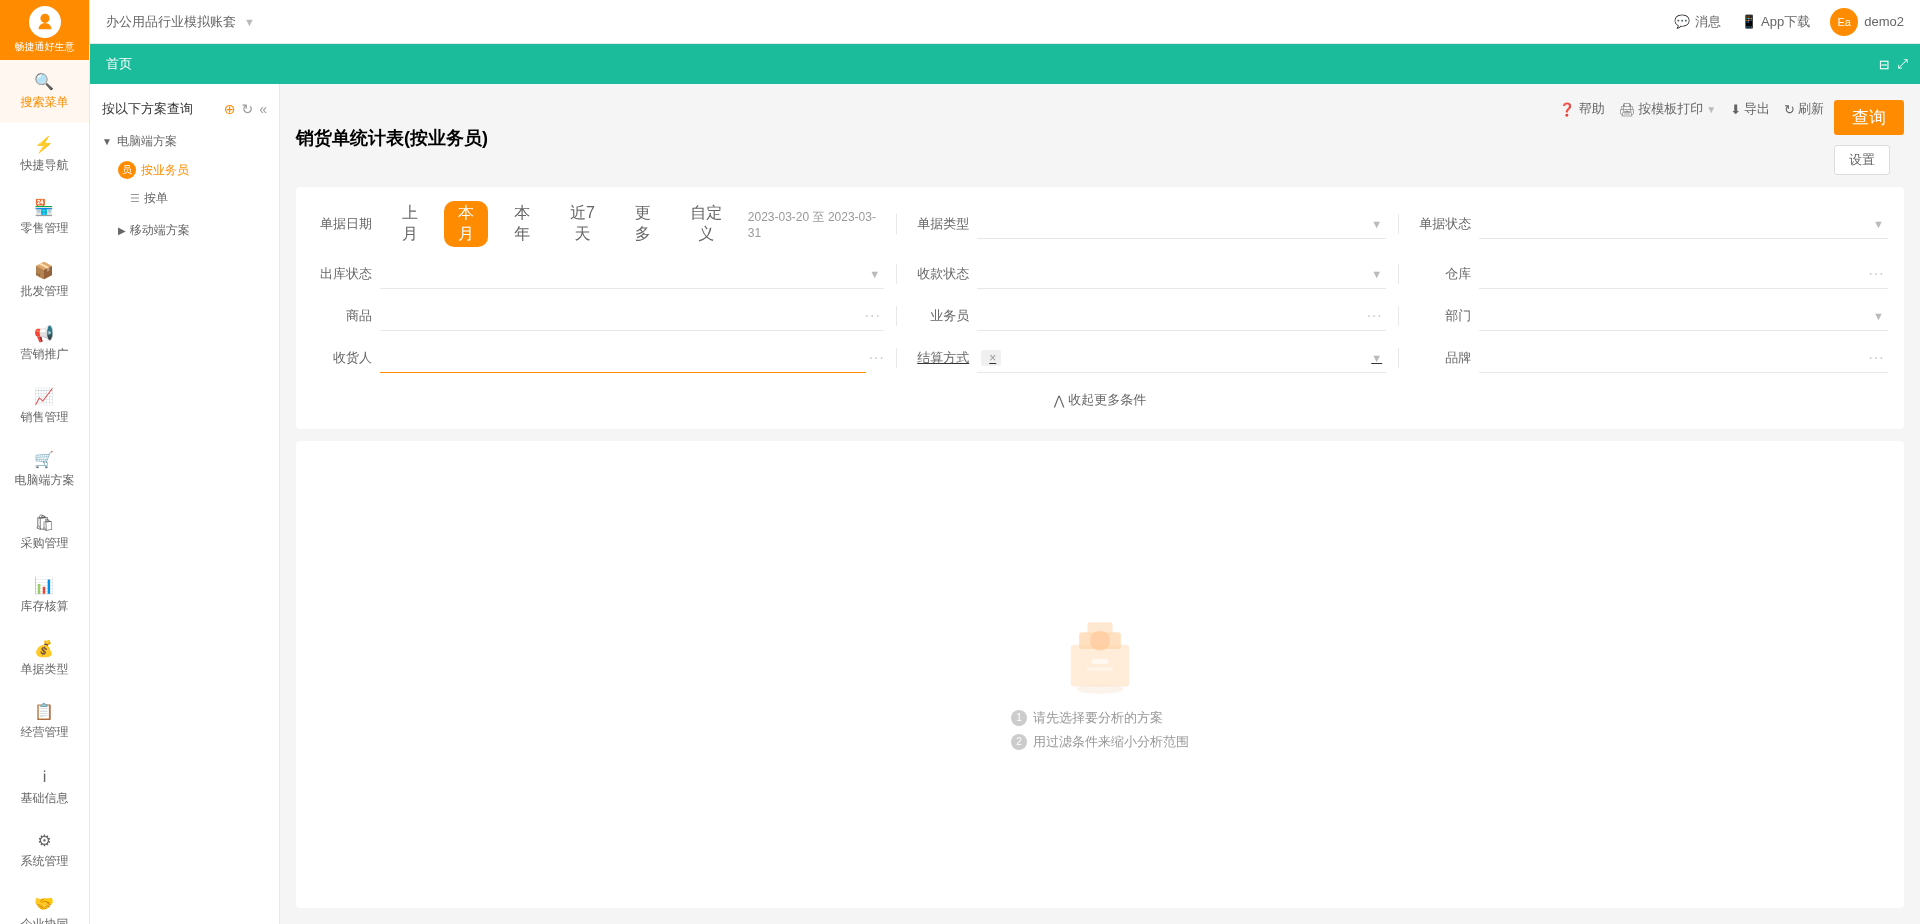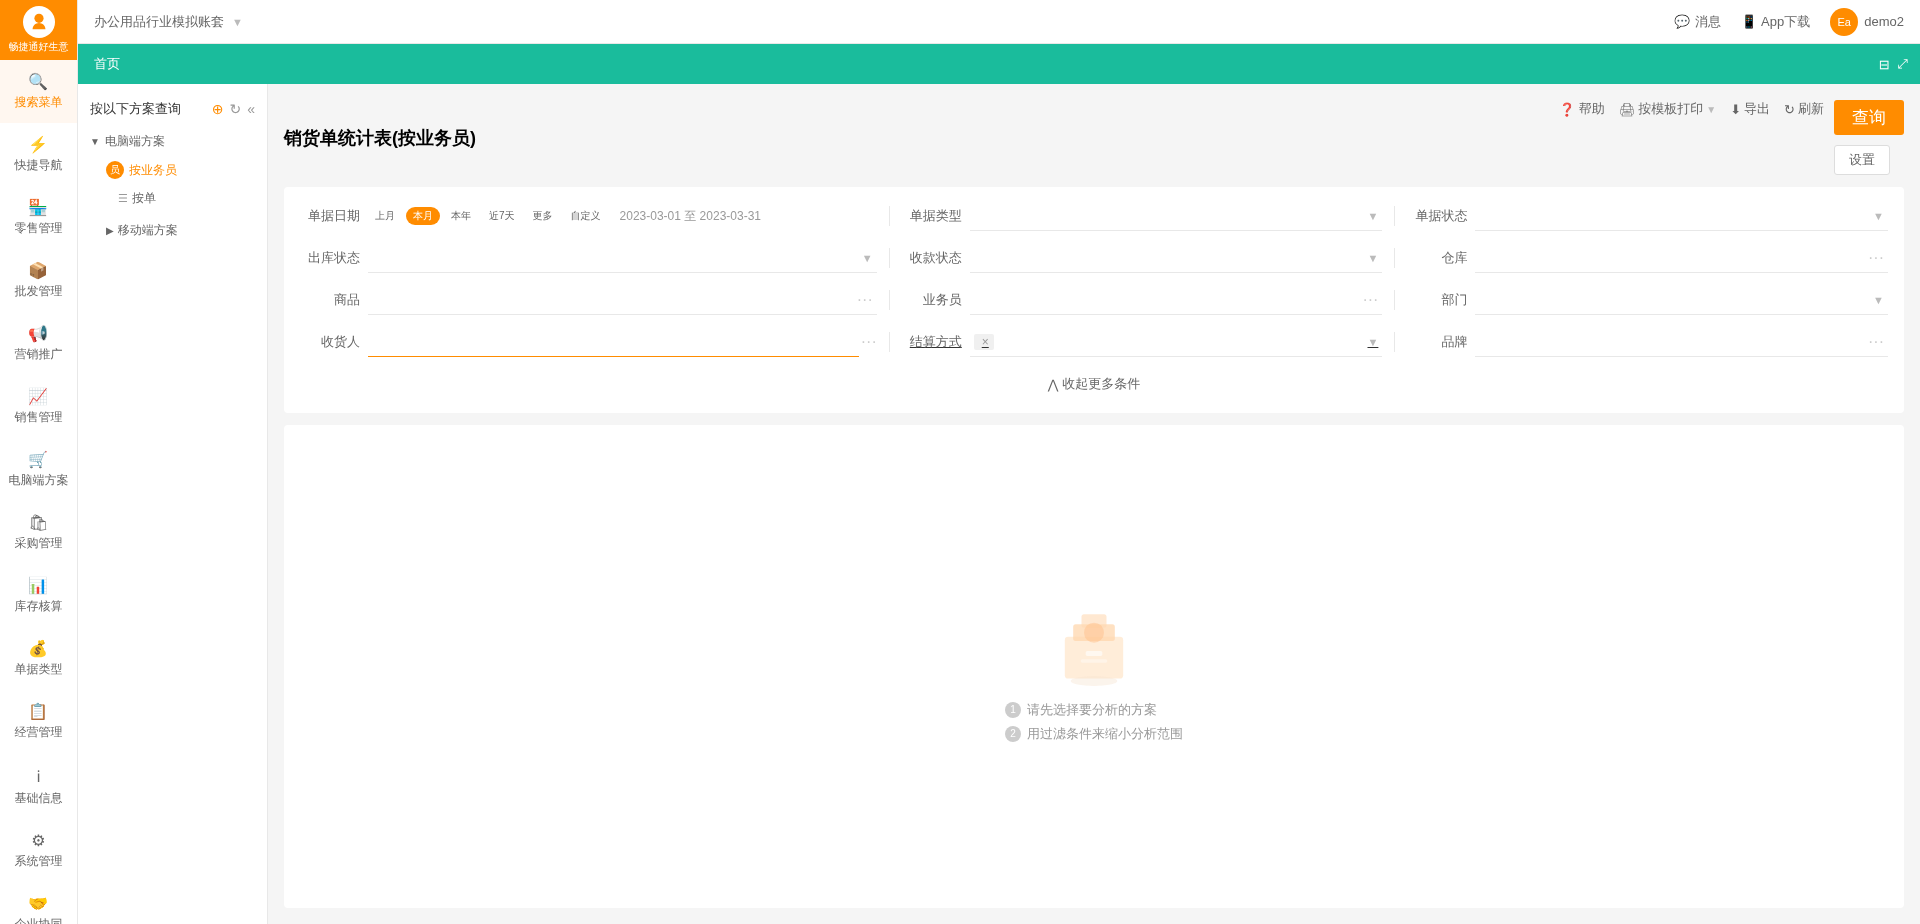--- a/index.html
+++ b/index.html
@@ -1,19 +1,19 @@
 <!DOCTYPE html>
 <html><head>
   <meta charset="utf-8">
   <style>
     * { box-sizing: border-box; margin: 0; padding: 0; }
     body { font-family: 'Microsoft YaHei', Arial, sans-serif; font-size: 13px; background: #f5f5f5; color: #333; display: flex; height: 924px; overflow: hidden; }
 
     
-    .sidebar { width: 78px; background: #fff; display: flex; flex-direction: column; align-items: center; border-right: 1px solid #e8e8e8; height: 100%; overflow-y: auto; }
+    .sidebar { width: 90px; background: #fff; display: flex; flex-direction: column; align-items: center; border-right: 1px solid #e8e8e8; height: 100%; overflow-y: auto; }
     .sidebar-logo { width: 90px; height: 60px; background: #ff8c00; display: flex; flex-direction: column; align-items: center; justify-content: center; color: white; font-size: 11px; flex-shrink: 0; }
     .sidebar-logo .logo-icon { width: 32px; height: 32px; background: white; border-radius: 50%; display: flex; align-items: center; justify-content: center; margin-bottom: 2px; }
     .sidebar-logo .logo-icon svg { width: 22px; height: 22px; }
     .sidebar-label-text { font-size: 10px; color: white; }
     .sidebar-nav-item { width: 90px; padding: 12px 5px; display: flex; flex-direction: column; align-items: center; cursor: pointer; color: #666; font-size: 12px; border-bottom: none; }
     .sidebar-nav-item .nav-icon { font-size: 16px; margin-bottom: 3px; }
     .sidebar-search { background: #fff7f0; color: #ff8c00; }
 
     
     .main { flex: 1; display: flex; flex-direction: column; height: 100%; overflow: hidden; }
@@ -65,21 +65,21 @@
     .filter-row { display: flex; align-items: center; margin-bottom: 12px; gap: 0; }
     .filter-row:last-child { margin-bottom: 0; }
     .filter-item { display: flex; align-items: center; flex: 1; min-width: 0; }
     .filter-label { color: #666; font-size: 13px; width: 68px; flex-shrink: 0; text-align: right; padding-right: 8px; }
     .filter-input { flex: 1; height: 30px; border: none; border-bottom: 1px solid #e8e8e8; font-size: 13px; color: #333; outline: none; padding: 0 4px; background: transparent; min-width: 0; }
     .filter-input.active { border-bottom-color: #ff8c00; }
     .filter-select { flex: 1; height: 30px; border: none; border-bottom: 1px solid #e8e8e8; font-size: 13px; color: #333; outline: none; padding: 0 4px; background: transparent; min-width: 0; display: flex; align-items: center; justify-content: space-between; cursor: pointer; }
     .filter-dots { color: #ccc; font-size: 16px; margin-left: 2px; }
     .filter-date-row { display: flex; align-items: center; gap: 8px; flex: 1; }
     .date-btns { display: flex; gap: 4px; align-items: center; }
-    .date-btn { padding: 2px 7px; font-size: 10px; border-radius: 2px; cursor: pointer; color: #666; background: transparent; border: none; }
+    .date-btn { padding: 2px 7px; font-size: 16px; border-radius: 2px; cursor: pointer; color: #666; background: transparent; border: none; margin-left: 8px; }
     .date-btn.active { background: #ff8c00; color: white; border-radius: 10px; }
     .date-range { font-size: 12px; color: #999; margin-left: 4px; }
     .chevron-down { color: #bbb; font-size: 11px; }
     .tag-x { display: inline-flex; align-items: center; background: #f0f0f0; border-radius: 2px; padding: 1px 5px; font-size: 12px; color: #666; gap: 3px; cursor: pointer; }
     .tag-x .x { color: #999; }
     .divider-v { width: 1px; background: #e8e8e8; height: 20px; margin: 0 12px; }
 
     
     .collapse-row { display: flex; justify-content: center; padding: 6px 0; }
     .collapse-btn { display: flex; align-items: center; gap: 4px; color: #666; font-size: 13px; cursor: pointer; }
@@ -273,21 +273,21 @@
               <span class="filter-label">单据日期</span>
               <div class="filter-date-row">
                 <div class="date-btns">
                   <button class="date-btn">上月</button>
                   <button class="date-btn active">本月</button>
                   <button class="date-btn">本年</button>
                   <button class="date-btn">近7天</button>
                   <button class="date-btn">更多</button>
                   <button class="date-btn">自定义</button>
                 </div>
-                <span class="date-range">2023-03-01 至 2023-03-31</span>
+                <span class="date-range">2023-03-20 至 2023-03-31</span>
               </div>
             </div>
             <div class="divider-v"></div>
             <div class="filter-item" style="flex:1;">
               <span class="filter-label">单据类型</span>
               <div class="filter-select">
                 <span style="flex:1;"></span>
                 <span class="chevron-down">▼</span>
               </div>
             </div>

